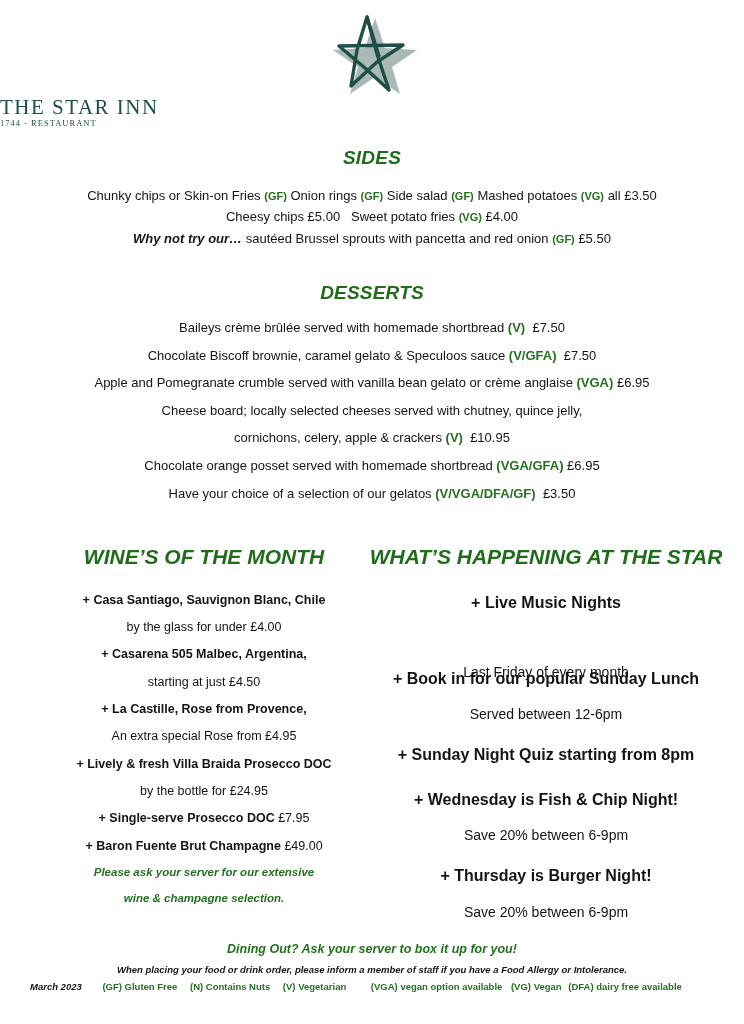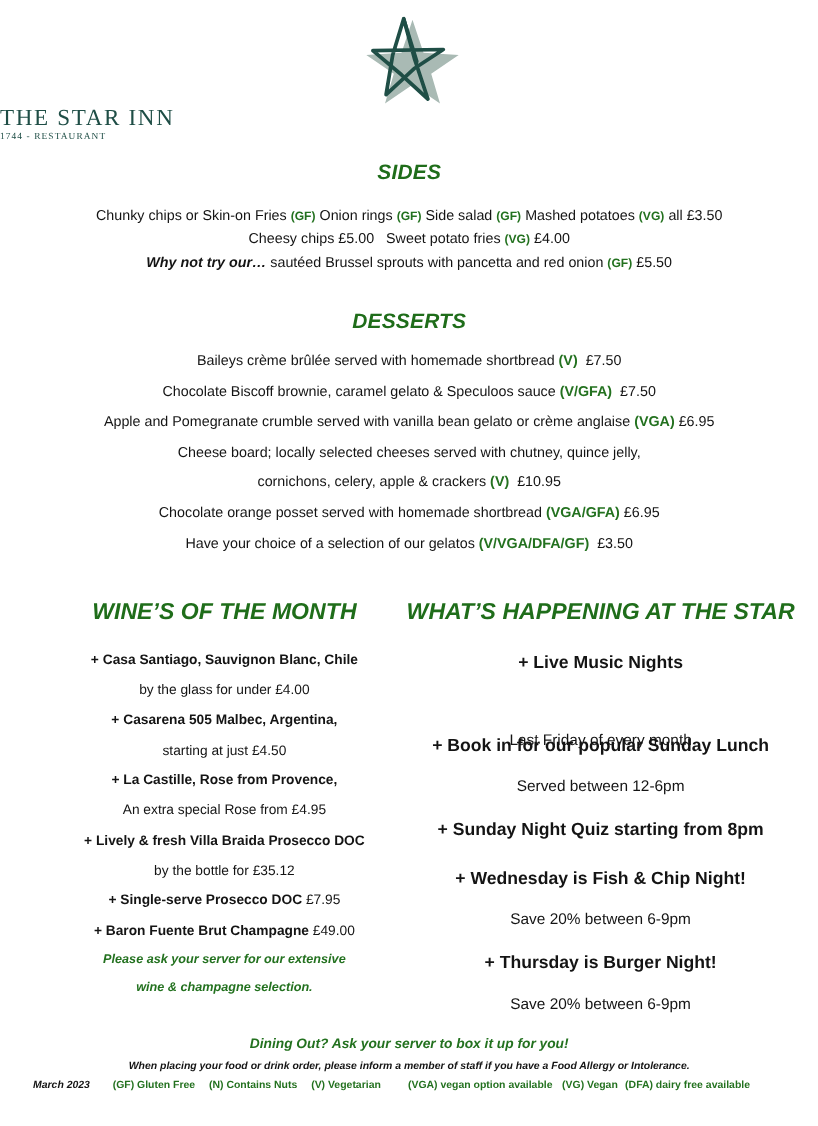--- a/index.html
+++ b/index.html
@@ -131,21 +131,21 @@
 
 <div class="col" style="left:44px; top:545px; width:320px; height:380px;">
   <div class="row col-title" style="top:0;">WINE’S OF THE MONTH</div>
   <div class="row wine-b" style="top:48px;">+ Casa Santiago, Sauvignon Blanc, Chile</div>
   <div class="row wine-n" style="top:75px;">by the glass for under £4.00</div>
   <div class="row wine-b" style="top:102px;">+ Casarena 505 Malbec, Argentina,</div>
   <div class="row wine-n" style="top:130px;">starting at just £4.50</div>
   <div class="row wine-b" style="top:157px;">+ La Castille, Rose from Provence,</div>
   <div class="row wine-n" style="top:184px;">An extra special Rose from £4.95</div>
   <div class="row wine-b" style="top:212px;">+ Lively &amp; fresh Villa Braida Prosecco DOC</div>
-  <div class="row wine-n" style="top:239px;">by the bottle for £35.12</div>
+  <div class="row wine-n" style="top:239px;">by the bottle for £24.95</div>
   <div class="row wine-b" style="top:266px;">
     <span>+ Single-serve Prosecco DOC</span>
     <span style="font-weight:normal;">£7.95</span>
   </div>
   <div class="row wine-b" style="top:294px;">
     <span>+ Baron Fuente Brut Champagne</span>
     <span style="font-weight:normal;">£49.00</span>
   </div>
   <div class="row wine-note" style="top:321px;">Please ask your server for our extensive</div>
   <div class="row wine-note" style="top:347px;">wine &amp; champagne selection.</div>

